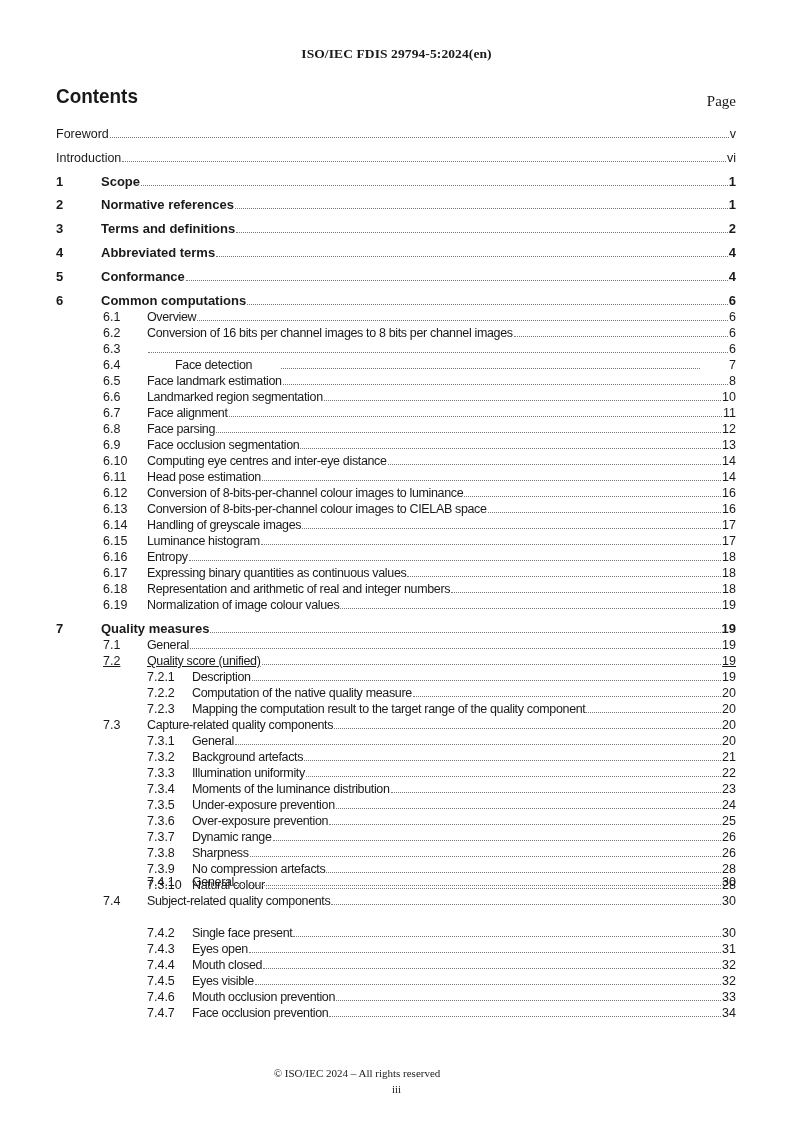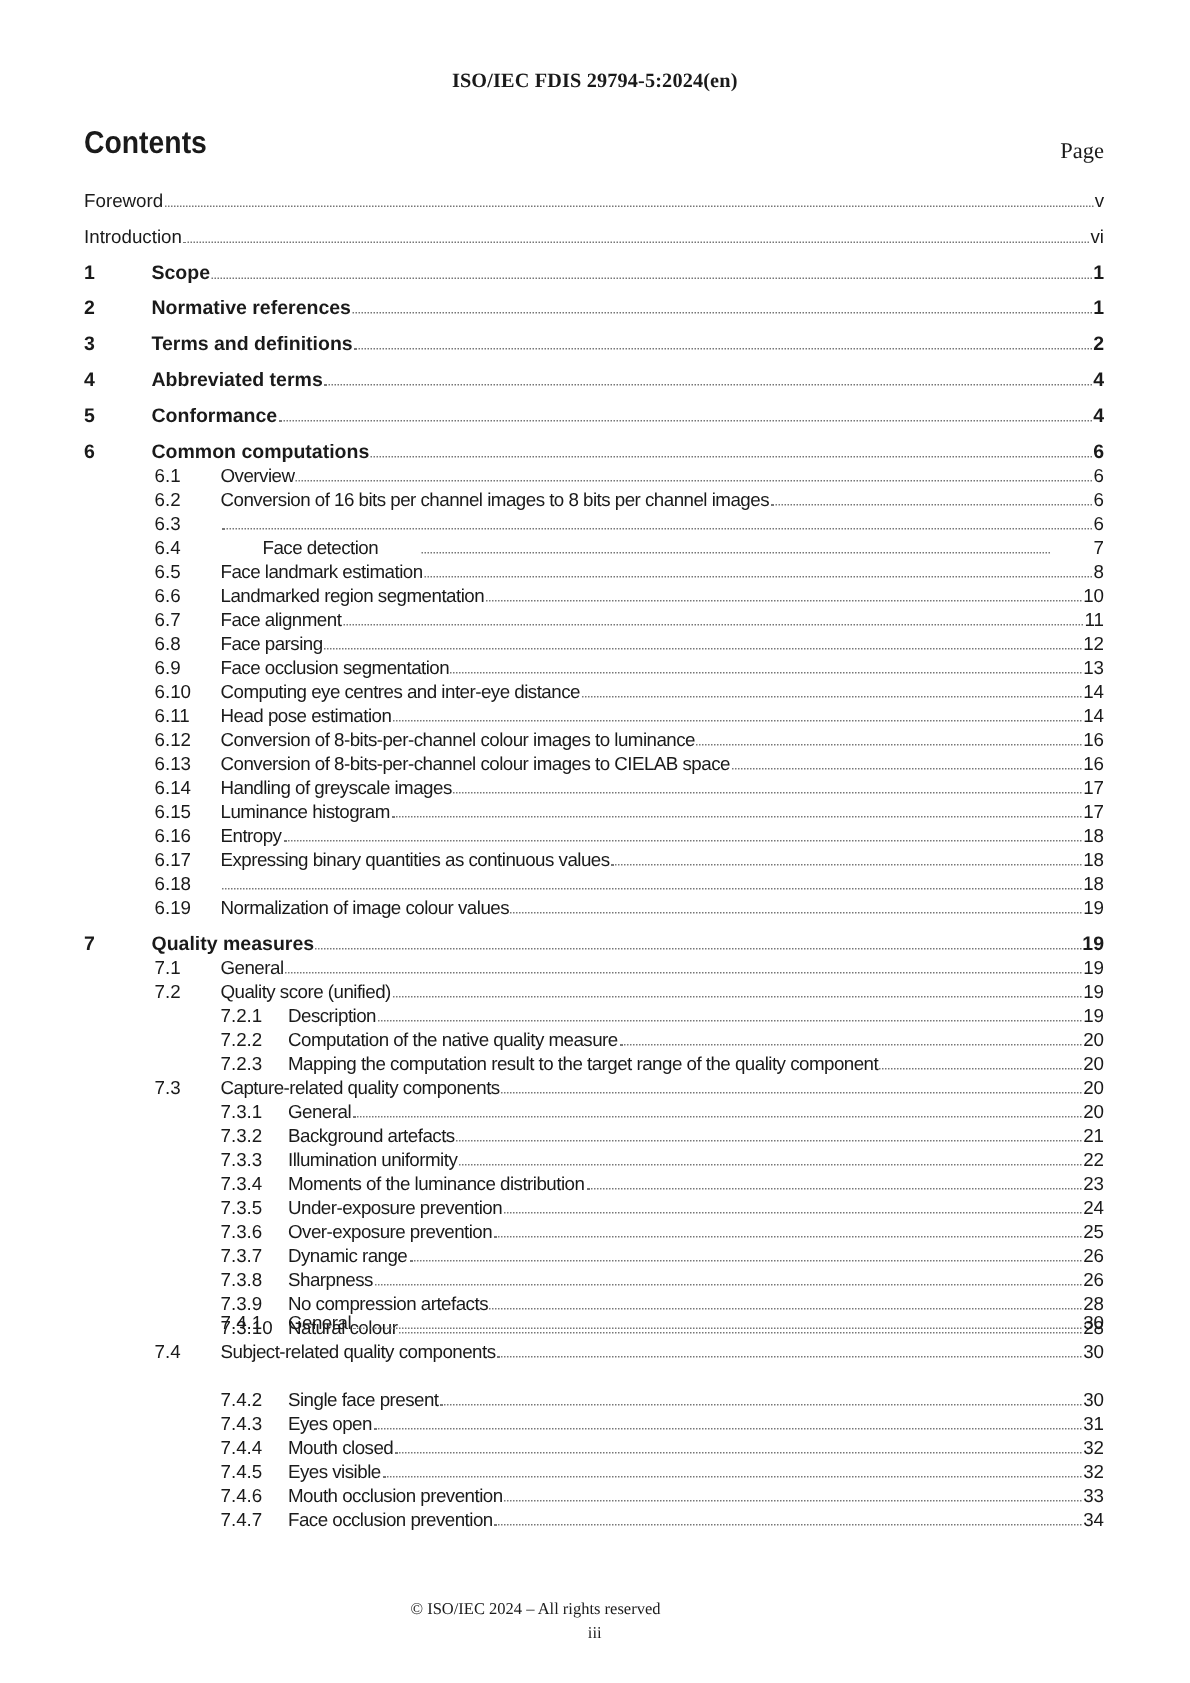--- a/index.html
+++ b/index.html
@@ -205,20 +205,21 @@
       <span class="pg">18</span>
     </div>
     <div class="toc-row l2" style="top: 564px;">
       <span class="num">6.17</span>
       <span class="title cond">Expressing binary quantities as continuous values</span>
       <span class="leader"></span>
       <span class="pg">18</span>
     </div>
     <div class="toc-row l2" style="top: 580px;">
       <span class="num">6.18</span>
+      <span class="title cond">Representation and arithmetic of real and integer numbers</span>
       <span class="leader"></span>
       <span class="pg">18</span>
     </div>
     <div class="toc-row l2" style="top: 596px;">
       <span class="num">6.19</span>
       <span class="title cond">Normalization of image colour values</span>
       <span class="leader"></span>
       <span class="pg">19</span>
     </div>
     <div class="toc-row l1" style="top: 620px;">
@@ -226,21 +227,21 @@
       <span class="title">Quality measures</span>
       <span class="leader"></span>
       <span class="pg">19</span>
     </div>
     <div class="toc-row l2" style="top: 636px;">
       <span class="num">7.1</span>
       <span class="title cond">General</span>
       <span class="leader"></span>
       <span class="pg">19</span>
     </div>
-    <div class="toc-row l2" style="top: 652px;">
+    <div class="toc-row l2" style="top: 652px; text-decoration: underline;">
       <span class="num">7.2</span>
       <span class="title cond">Quality score (unified)</span>
       <span class="leader"></span>
       <span class="pg">19</span>
     </div>
     <div class="toc-row l3" style="top: 668px;">
       <span class="num">7.2.1</span>
       <span class="title cond">Description</span>
       <span class="leader"></span>
       <span class="pg">19</span>

